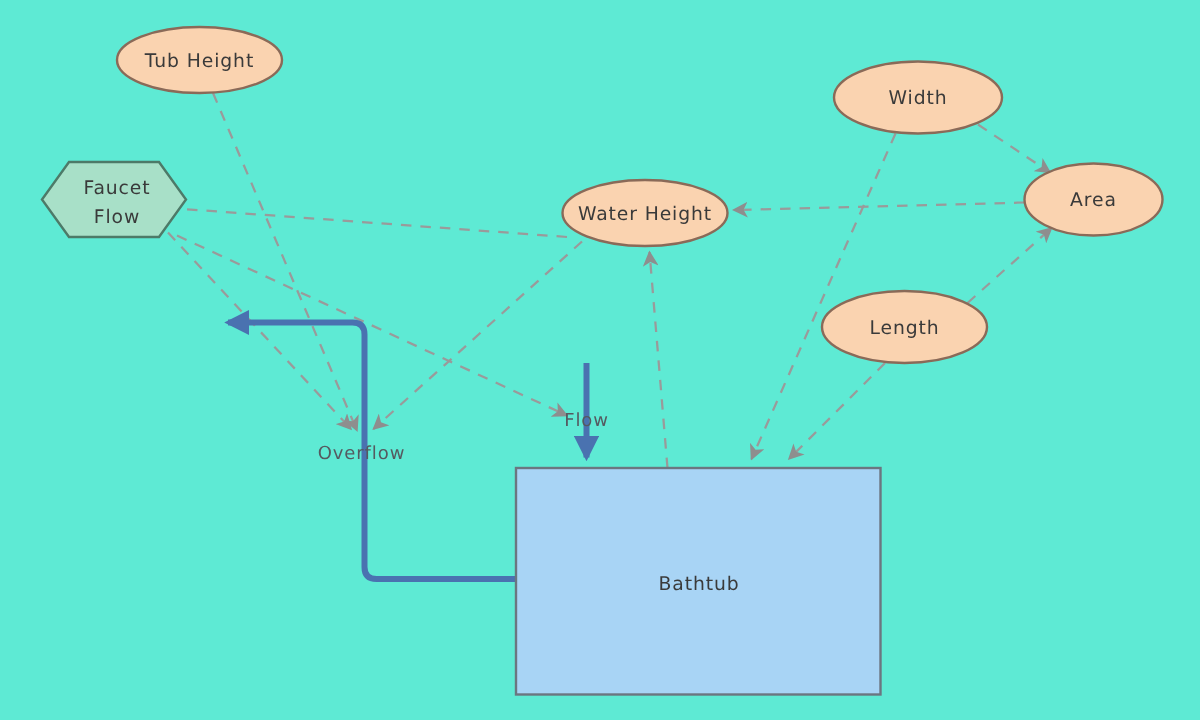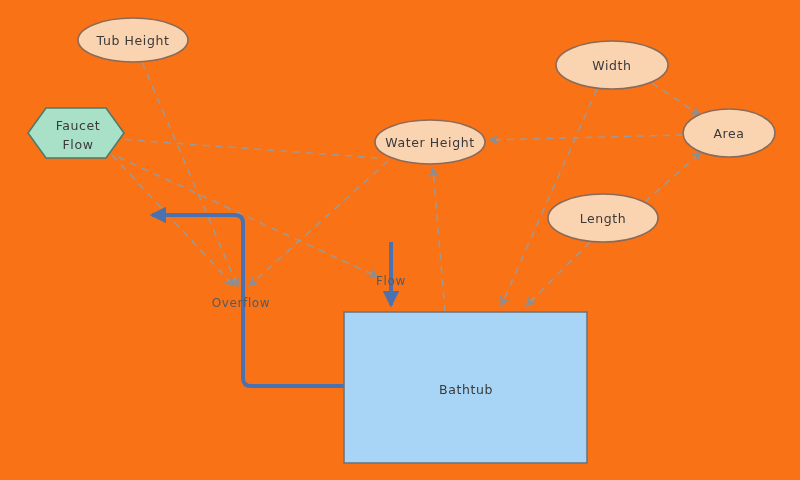--- a/index.html
+++ b/index.html
@@ -8,21 +8,21 @@
     padding: 0;
     background: #ffffff;
   }
   body {
     font-family: "DejaVu Sans", sans-serif;
   }
   #canvas {
     position: relative;
     width: 800px;
     height: 480px;
-    background: #f97316;
+    background: #5eead4;
     overflow: hidden;
   }
   #diagram-svg {
     position: absolute;
     left: 0;
     top: 0;
     width: 800px;
     height: 480px;
   }
   .node-label {

